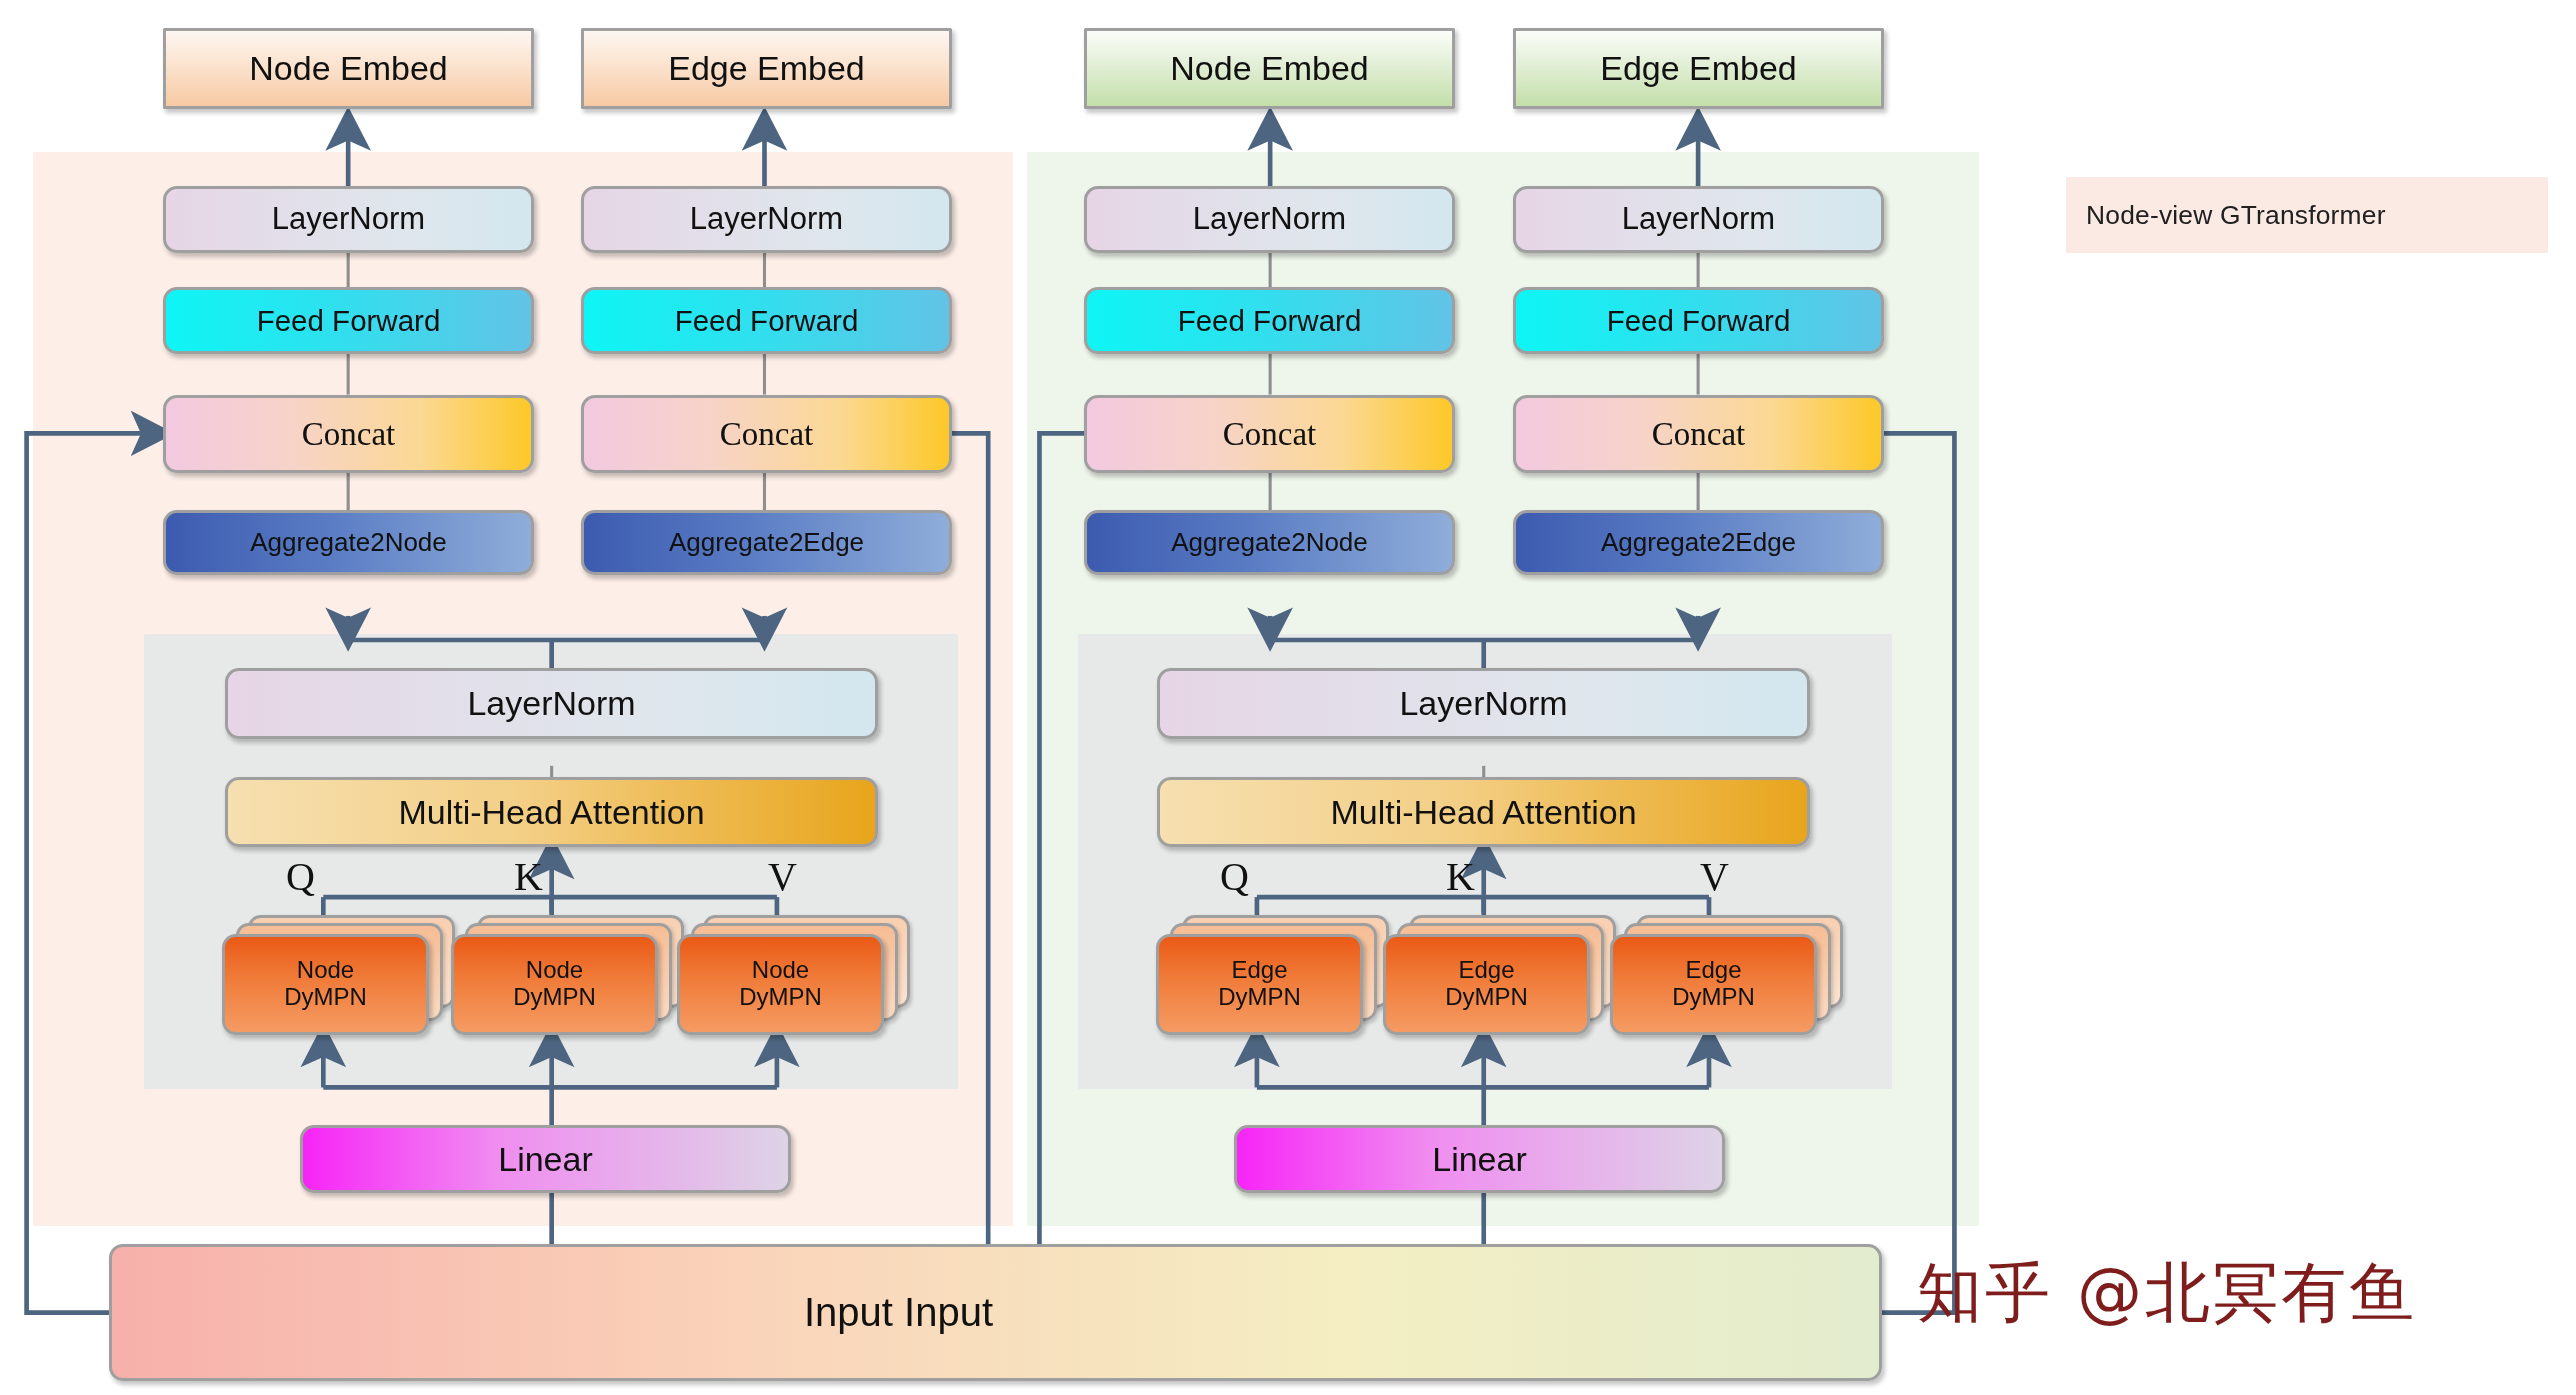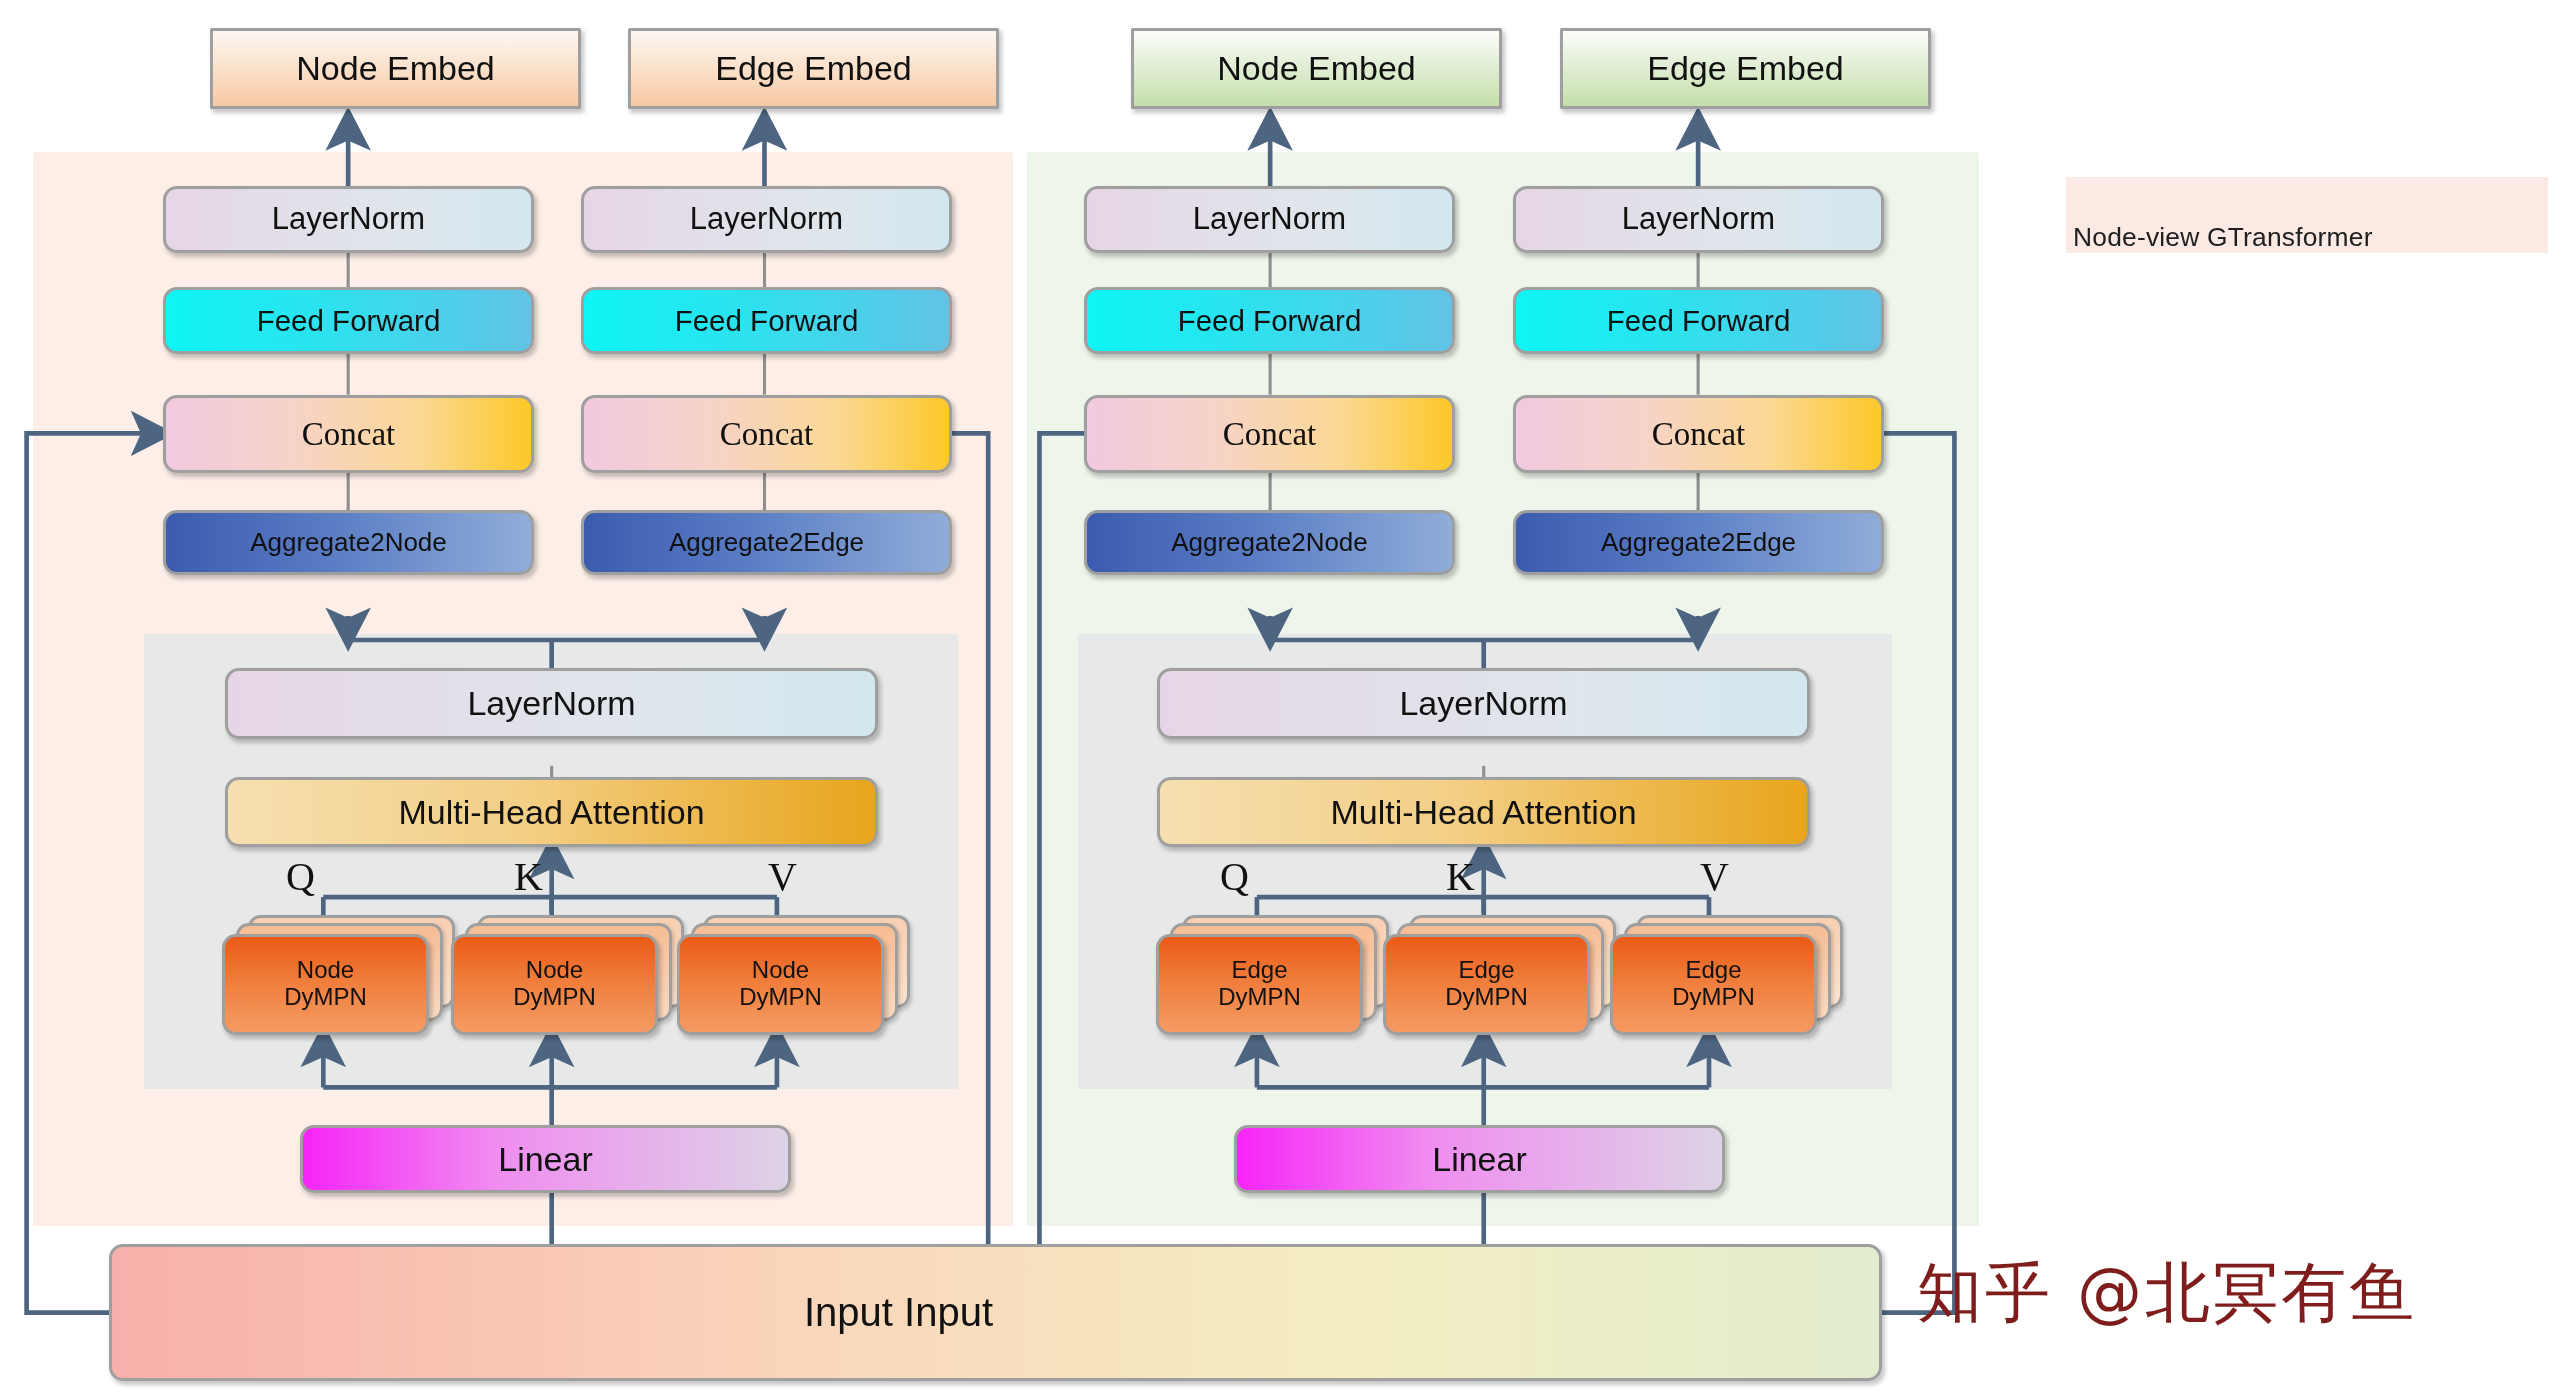--- a/index.html
+++ b/index.html
@@ -27,21 +27,21 @@
     position: absolute;
     display: flex; align-items: center; justify-content: center;
     text-align: center;
     border: 3.9px solid #9f9f9f;
     box-shadow: 2.3px 3.1px 4.7px rgba(0,0,0,0.22);
     color: #111;
     line-height: 1.12;
     overflow: hidden;
   }
   .rounded { border-radius: 14px; }
-  .sharp   { border-radius: 1.6px; margin-left: 47px; }
+  .sharp   { border-radius: 1.6px; }
 
   
   .fill-embed-node { background: linear-gradient(to bottom, #fdf6f1 0%, #fbe3cf 45%, #f6c9a3 100%); }
   .fill-embed-edge { background: linear-gradient(to bottom, #fbfdf8 0%, #e5f0da 40%, #c3dfa9 100%); }
   .fill-layernorm  { background: linear-gradient(to right, #e6d5e6 0%, #e2dfe9 35%, #dfe6ec 65%, #d3e7ef 100%); }
   .fill-feedfwd    { background: linear-gradient(to right, #0ef5f5 0%, #2ae3ef 40%, #62c3e6 100%); }
   .fill-concat     { background: linear-gradient(to right, #f2c9df 0%, #f7d3c8 35%, #fbd893 70%, #fdc828 100%); font-family: Liberation Serif, serif; }
   .fill-aggregate  { background: linear-gradient(to right, #3c5bb0 0%, #5a7cc4 45%, #8fadd9 100%); }
   .fill-mha        { background: linear-gradient(to right, #f6dfb0 0%, #f3cf86 45%, #e8a51c 100%); }
   .fill-dympn      { background: linear-gradient(to bottom, #ea5a16 0%, #f07c3a 45%, #f59b63 100%); }
@@ -60,22 +60,22 @@
   .stack-layer.l2 { background: linear-gradient(to bottom, #f6bd95 0%, #fad9c0 100%); }
   .stack-front {
     position: absolute; left: 0; top: 0;
     display: flex; flex-direction: column;
     align-items: center; justify-content: center;
   }
 
   
   .legend-item {
     position: absolute;
-    display: flex; align-items: flex-end;
-    padding-left: 7px;
+    display: flex; align-items: center;
+    padding-left: 20px;
   }
   .legend-node { background: #fbeae4; }
   .legend-edge { background: #eef4ea; }
   .legend-label { font-size: 26.4px; color: #202020; letter-spacing: 0.2px; }
 
   
   .t-embed { font-size: 34px; }
   .t-lnorm { font-size: 31px; }
   .t-ff    { font-size: 29.5px; }
   .t-cat   { font-size: 33px; }

